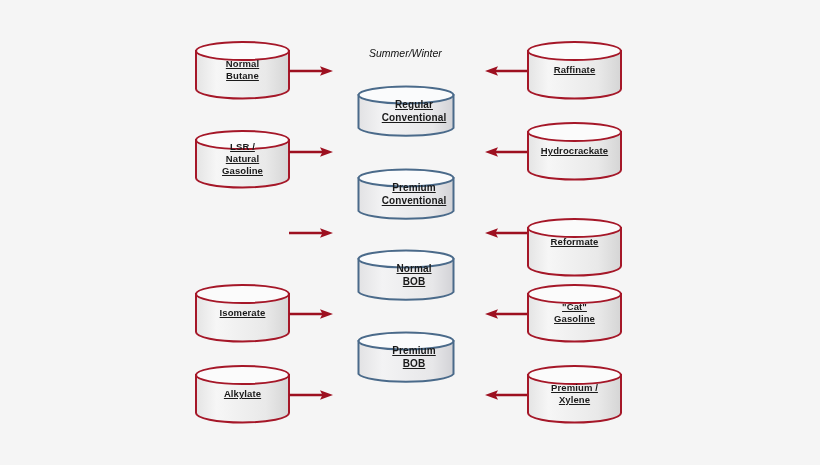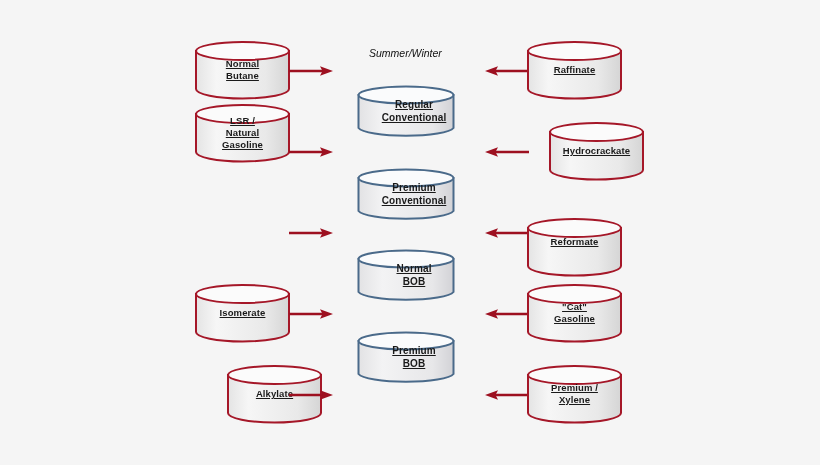--- a/index.html
+++ b/index.html
@@ -87,39 +87,39 @@
           <stop offset="75%" stop-color="#e9e9e9"></stop>
             <stop offset="100%" stop-color="#d5d5d5"></stop>
         </linearGradient>
       </defs>
       <path d="M1,10 L1,48 A46.5,9.5 0 0 0 94,48 L94,10 Z" fill="url(#gL1)" stroke="#a51728" stroke-width="2"></path>
       <ellipse cx="47.5" cy="10" rx="46.5" ry="9" fill="#fbfbfb" stroke="#a51728" stroke-width="2"></ellipse>
     </svg>
     <div class="cyl-label">Normal Butane</div>
   </div>
 
-  <div class="cyl left" style="left:195px; top:104px; width:95px; height:58px;">
+  <div class="cyl left" style="left:195px; top:130px; width:95px; height:58px;">
     <svg width="95" height="58" viewBox="0 0 95 58">
       <path d="M1,10 L1,48 A46.5,9.5 0 0 0 94,48 L94,10 Z" fill="url(#gL1)" stroke="#a51728" stroke-width="2"></path>
       <ellipse cx="47.5" cy="10" rx="46.5" ry="9" fill="#fbfbfb" stroke="#a51728" stroke-width="2"></ellipse>
     </svg>
     <div class="cyl-label">LSR / Natural
 Gasoline</div>
   </div>
 
 
   <div class="cyl left" style="left:195px; top:284px; width:95px; height:58px;">
     <svg width="95" height="58" viewBox="0 0 95 58">
       <path d="M1,10 L1,48 A46.5,9.5 0 0 0 94,48 L94,10 Z" fill="url(#gL1)" stroke="#a51728" stroke-width="2"></path>
       <ellipse cx="47.5" cy="10" rx="46.5" ry="9" fill="#fbfbfb" stroke="#a51728" stroke-width="2"></ellipse>
     </svg>
     <div class="cyl-label">Isomerate</div>
   </div>
 
-  <div class="cyl left" style="left:195px; top:365px; width:95px; height:58px;margin-left:32px;">
+  <div class="cyl left" style="left:195px; top:365px; width:95px; height:58px;">
     <svg width="95" height="58" viewBox="0 0 95 58">
       <path d="M1,10 L1,48 A46.5,9.5 0 0 0 94,48 L94,10 Z" fill="url(#gL1)" stroke="#a51728" stroke-width="2"></path>
       <ellipse cx="47.5" cy="10" rx="46.5" ry="9" fill="#fbfbfb" stroke="#a51728" stroke-width="2"></ellipse>
     </svg>
     <div class="cyl-label">Alkylate</div>
   </div>
 
   <div class="arrow" style="left:289px; top:65px; width:46px; height:12px;">
     <svg width="46" height="12" viewBox="0 0 46 12">
       <path d="M0,6 L34,6" stroke="#9d1020" stroke-width="2.4" fill="none"></path>
@@ -225,21 +225,21 @@
   </div>
 
   <div class="cyl right" style="left:527px; top:41px; width:95px; height:58px;">
     <svg width="95" height="58" viewBox="0 0 95 58">
       <path d="M1,10 L1,48 A46.5,9.5 0 0 0 94,48 L94,10 Z" fill="url(#gL1)" stroke="#a51728" stroke-width="2"></path>
       <ellipse cx="47.5" cy="10" rx="46.5" ry="9" fill="#fbfbfb" stroke="#a51728" stroke-width="2"></ellipse>
     </svg>
     <div class="cyl-label">Raffinate</div>
   </div>
 
-  <div class="cyl right" style="left:549px; top:122px; width:95px; height:58px;">
+  <div class="cyl right" style="left:527px; top:122px; width:95px; height:58px;">
     <svg width="95" height="58" viewBox="0 0 95 58">
       <path d="M1,10 L1,48 A46.5,9.5 0 0 0 94,48 L94,10 Z" fill="url(#gL1)" stroke="#a51728" stroke-width="2"></path>
       <ellipse cx="47.5" cy="10" rx="46.5" ry="9" fill="#fbfbfb" stroke="#a51728" stroke-width="2"></ellipse>
     </svg>
     <div class="cyl-label">Hydrocrackate</div>
   </div>
 
   <div class="cyl right" style="left:527px; top:218px; width:95px; height:47px;">
     <svg width="95" height="58" viewBox="0 0 95 58">
       <path d="M1,10 L1,48 A46.5,9.5 0 0 0 94,48 L94,10 Z" fill="url(#gL1)" stroke="#a51728" stroke-width="2"></path>

